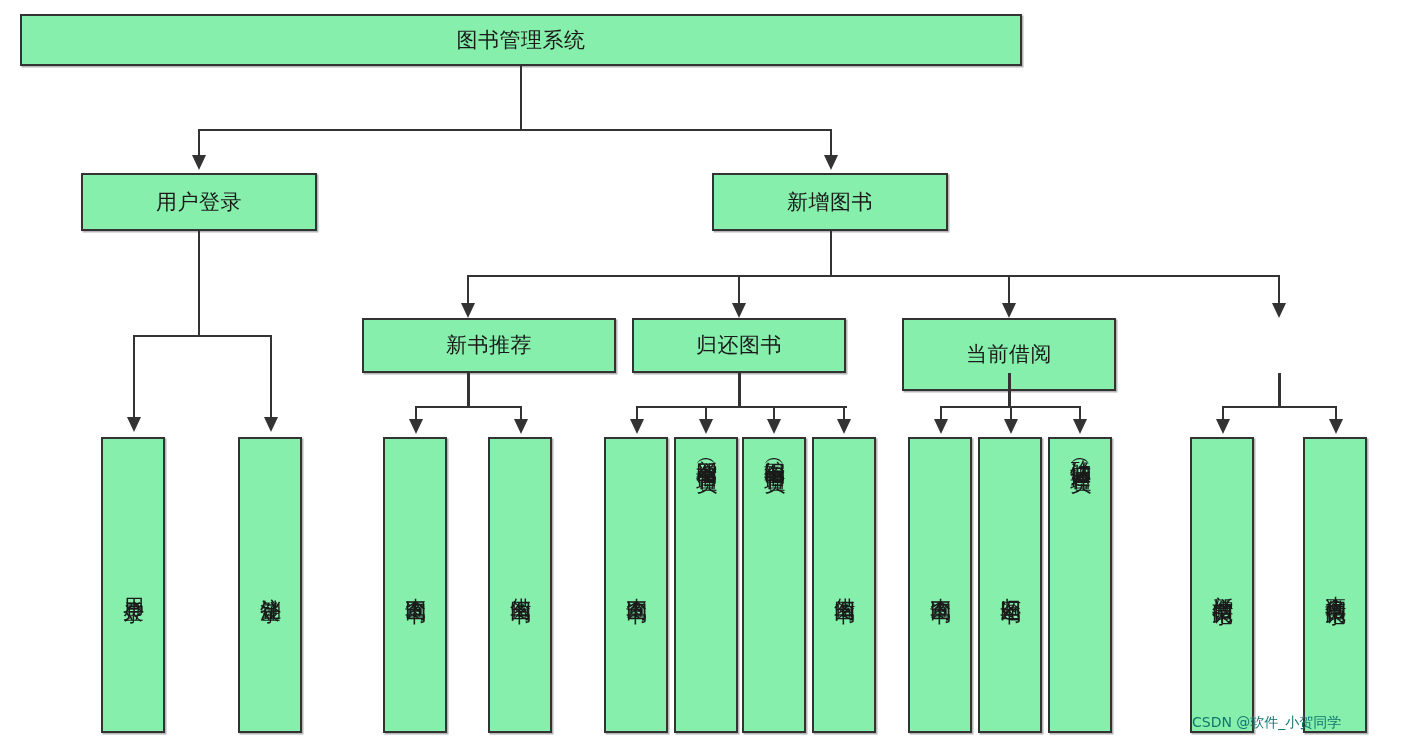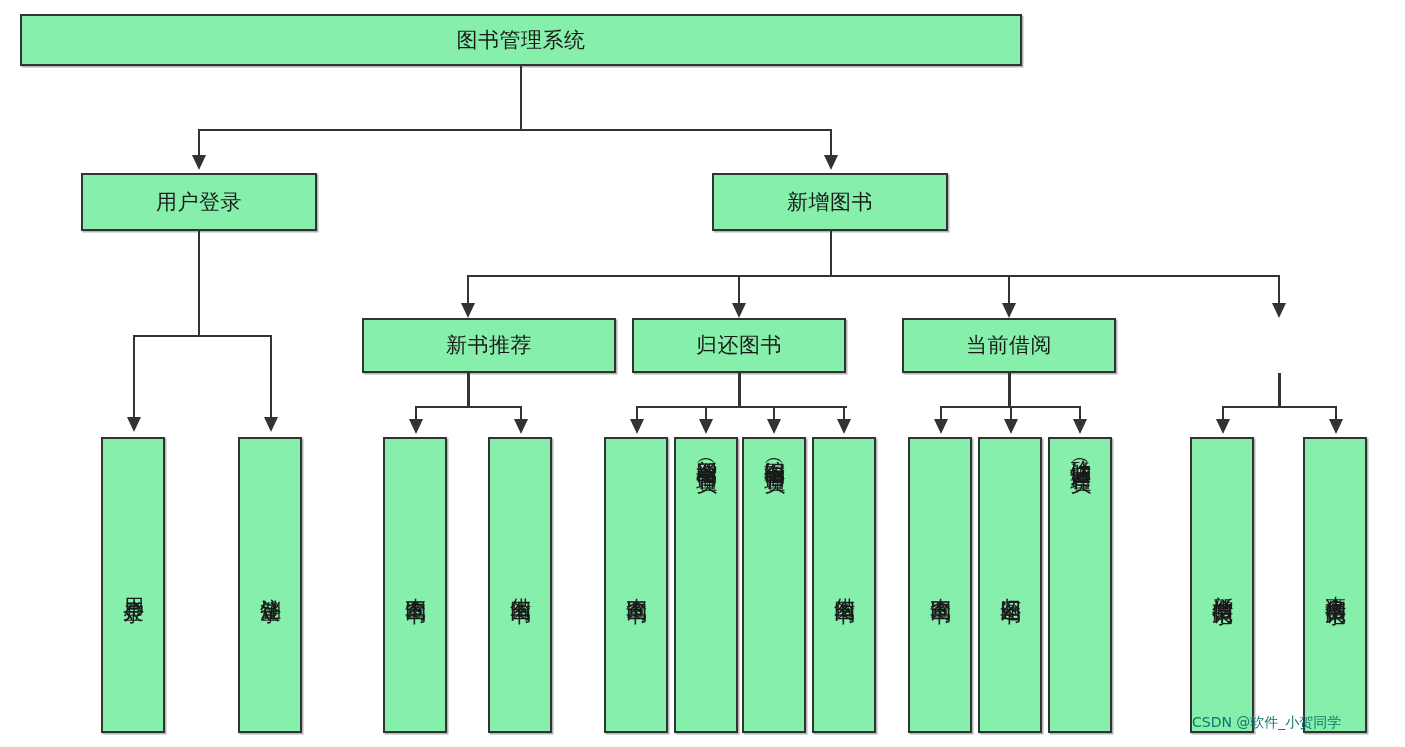--- a/index.html
+++ b/index.html
@@ -120,21 +120,21 @@
   <div class="arrow" style="left:1002px; top:303px;"></div>
   <div class="edge v" style="left:1278px; top:275px; height:30px;"></div>
   <div class="arrow" style="left:1272px; top:303px;"></div>
 
   <div class="node" style="left:362px; top:318px; width:254px; height:55px;">
     <span class="node-label">新书推荐</span>
   </div>
   <div class="node" style="left:632px; top:318px; width:214px; height:55px;">
     <span class="node-label">归还图书</span>
   </div>
-  <div class="node" style="left:902px; top:318px; width:214px; height:55px;">
+  <div class="node" style="left:902px; top:318px; width:214px; height:73px;">
     <span class="node-label">当前借阅</span>
   </div>
 
   <div class="edge v" style="left:467px; top:373px; width:3px; height:35px;"></div>
   <div class="edge h" style="left:415px; top:406px; width:107px;"></div>
   <div class="edge v" style="left:415px; top:406px; height:14px;"></div>
   <div class="arrow" style="left:409px; top:419px;"></div>
   <div class="edge v" style="left:520px; top:406px; height:14px;"></div>
   <div class="arrow" style="left:514px; top:419px;"></div>
 

